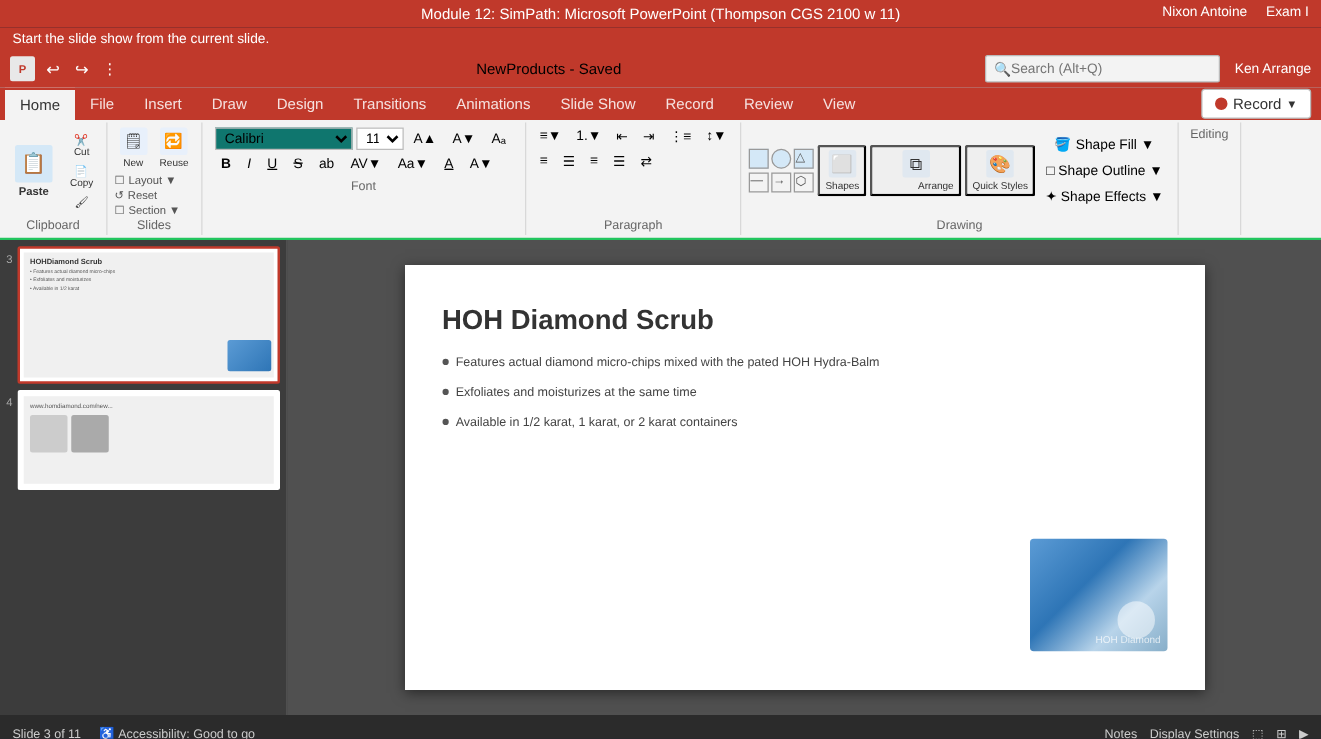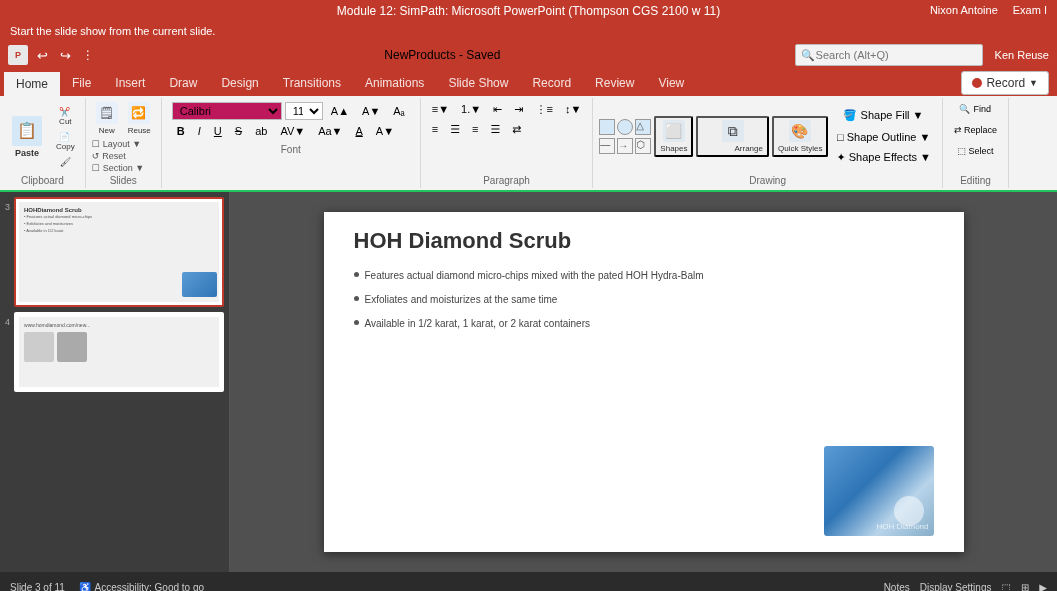--- a/index.html
+++ b/index.html
@@ -155,21 +155,21 @@
     }
     .font-row {
       display: flex;
       align-items: center;
       gap: 3px;
     }
     .font-select {
       font-size: 11px;
       padding: 1px 3px;
       border: 1px solid #bbb;
-      background: #be185d;
+      background: #0f766e;
       width: 110px;
       height: 18px;
     }
     .size-select {
       font-size: 11px;
       padding: 1px 3px;
       border: 1px solid #bbb;
       background: white;
       width: 38px;
       height: 18px;
@@ -270,21 +270,21 @@
       display: flex;
       align-items: center;
       justify-content: center;
       position: relative;
     }
     .slide-canvas {
       background: white;
       width: 640px;
       height: 340px;
       box-shadow: 0 2px 10px rgba(0,0,0,0.5);
-      padding: 16px 30px;
+      padding: 31px 30px;
       display: flex;
       flex-direction: column;
       position: relative;
       overflow: hidden;
     }
     .slide-title {
       font-size: 22px;
       font-weight: bold;
       color: #333;
       margin-bottom: 15px;
@@ -384,21 +384,21 @@
     <span style="color:#c0392b;font-weight:bold;font-size:9px;">P</span>
   </div>
   <button class="qa-btn">↩</button>
   <button class="qa-btn">↪</button>
   <span style="color:white;font-size:12px;margin:0 2px;">⋮</span>
   <span class="title-center">NewProducts - Saved</span>
   <div class="ribbon-search">
     <span>🔍</span>
     <input type="text" placeholder="Search (Alt+Q)" style="">
   </div>
-  <span style="color:white;font-size:11px;">Ken Reuse</span>
+  <span style="color:white;font-size:11px;">Ken Arrange</span>
 </div>
 
 <div class="ribbon">
   <div class="ribbon-tabs">
     <button class="ribbon-tab active">Home</button>
     <button class="ribbon-tab">File</button>
     <button class="ribbon-tab">Insert</button>
     <button class="ribbon-tab">Draw</button>
     <button class="ribbon-tab">Design</button>
     <button class="ribbon-tab">Transitions</button>
@@ -549,25 +549,20 @@
         <div style="display:flex;flex-direction:column;gap:3px;font-size:8px;">
           <button class="format-btn">🪣 Shape Fill ▼</button>
           <button class="format-btn">□ Shape Outline ▼</button>
           <button class="format-btn">✦ Shape Effects ▼</button>
         </div>
       </div>
       <span class="ribbon-group-label">Drawing</span>
     </div>
 
     <div class="ribbon-group">
-      <div style="display:flex;flex-direction:column;gap:3px;flex:1;">
-        <button class="format-btn" style="font-size:9px;">🔍 Find</button>
-        <button class="format-btn" style="font-size:9px;">⇄ Replace</button>
-        <button class="format-btn" style="font-size:9px;">⬚ Select</button>
-      </div>
       <span class="ribbon-group-label">Editing</span>
     </div>
   </div>
 </div>
 
 <div class="main-area">
 
   <div class="slides-panel">
 
     <div style="display:flex;align-items:flex-start;gap:4px;">

